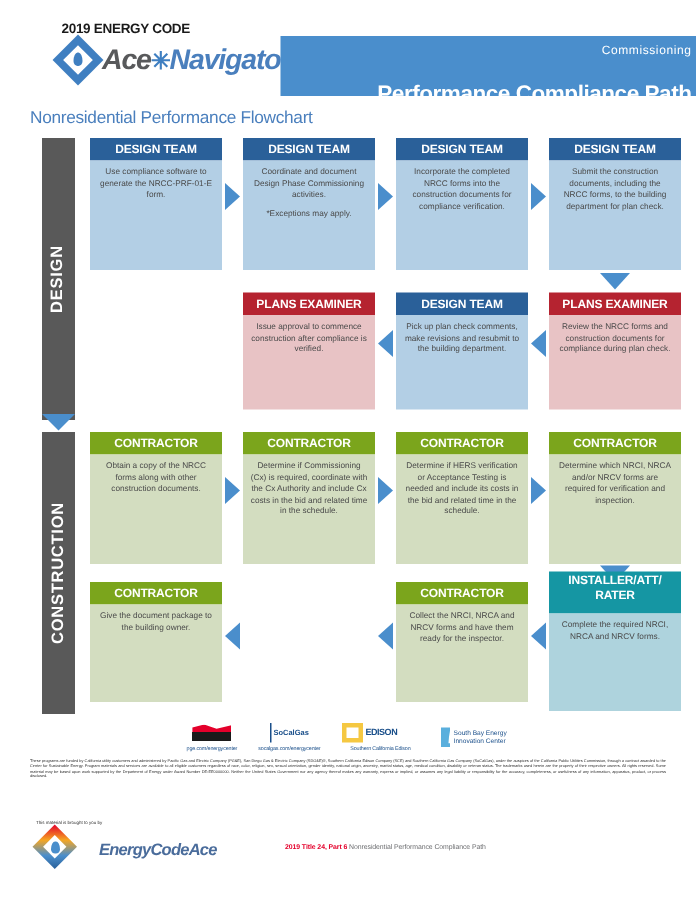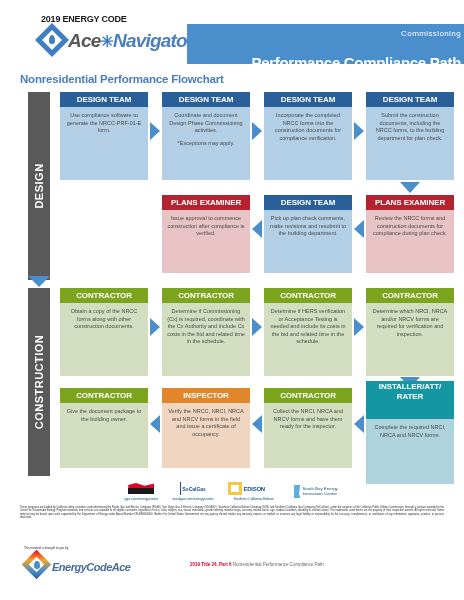--- a/index.html
+++ b/index.html
@@ -50,21 +50,21 @@
     padding: 4px 10px 0 0; text-align: right;
   }
   .banner-sub { font-size: 8px; letter-spacing: 0.4px; line-height: 11px; }
   .banner-title {
     font-size: 15px; font-weight: bold; letter-spacing: -0.3px;
     line-height: 20px; margin-top: 14px;
   }
 
   .flow-title {
     position: absolute; left: 20px; top: 73px;
-    font-size: 11.5px; font-weight: bold; color: #4a7fbd;
+    font-size: 11.5px; font-weight: normal; color: #4a7fbd;
     letter-spacing: -0.2px;
   }
 
   
   .sidebar {
     position: absolute; left: 28px; width: 22px;
     background: #595959;
     display: flex; align-items: center; justify-content: center;
   }
   .sidebar span {
@@ -84,21 +84,21 @@
 
   
   .box {
     position: absolute; width: 88px;
   }
   .box-head {
     height: 15px; line-height: 15px; text-align: center;
     font-size: 8px; font-weight: bold; color: #ffffff;
     letter-spacing: -0.1px;
   }
-  .box-head.two-line { height: 38px; line-height: 10px; padding-top: 1px; }
+  .box-head.two-line { height: 28px; line-height: 10px; padding-top: 1px; }
   .box-body {
     font-size: 5.5px; line-height: 7.5px; text-align: center;
     color: #4a4a4a; padding: 5px 5px 6px 5px;
   }
   .box-body .note { display: block; margin-top: 5px; }
 
   
   .t-blue  .box-head { background: #2a6099; }
   .t-blue  .box-body { background: #b3cfe5; }
   .t-red   .box-head { background: #b52330; }
@@ -181,21 +181,21 @@
   .foot-diamond .i {
     position:absolute; left:7px; top:7px; width:11px; height:11px; transform:rotate(45deg);
     background:#ffffff;
   }
   .foot-diamond .c {
     position:absolute; left:9.5px; top:9px; width:6px; height:8px; background:#4a8ecc;
     border-radius: 50% 50% 50% 50% / 70% 70% 40% 40%;
   }
   .foot-logo-text {
     font-size: 11px; font-weight: bold; font-style: italic; color: #4a6c9b;
-    letter-spacing: -0.5px; margin-left: 2px;
+    letter-spacing: -0.5px; margin-left: 16px;
   }
   .foot-tag-wrap {
     position: absolute; left: 190px; top: 562px;
     font-size: 4.6px; letter-spacing: -0.05px; white-space: nowrap;
   }
   .foot-tag-wrap .r { color: #e4002b; font-weight: bold; }
   .foot-tag-wrap .g { color: #6d6e71; }
   .foot-note {
     position: absolute; left: 24px; top: 546px;
     font-size: 3px; color: #2b2b2b;
@@ -303,24 +303,20 @@
     <div class="box-body" style="min-height:73px;">Determine which NRCI, NRCA and/or NRCV forms are required for verification and inspection.</div>
   </div>
   <div class="arrow-d" style="left:400px; top:377px;"></div>
 
   <div class="box t-green" style="left:60px; top:388px;">
     <div class="box-head">CONTRACTOR</div>
     <div class="box-body" style="min-height:65px;">Give the document package to the building owner.</div>
   </div>
   <div class="arrow-l" style="left:150px; top:415px;"></div>
 
-  <div class="box t-orange" style="left:162px; top:388px;">
-    <div class="box-head">INSPECTOR</div>
-    <div class="box-body" style="min-height:65px;">Verify the NRCC, NRCI, NRCA and NRCV forms in the field and issue a certificate of occupancy.</div>
-  </div>
   <div class="arrow-l" style="left:252px; top:415px;"></div>
 
   <div class="box t-green" style="left:264px; top:388px;">
     <div class="box-head">CONTRACTOR</div>
     <div class="box-body" style="min-height:65px;">Collect the NRCI, NRCA and NRCV forms and have them ready for the inspector.</div>
   </div>
   <div class="arrow-l" style="left:354px; top:415px;"></div>
 
   <div class="box t-teal" style="left:366px; top:381px;">
     <div class="box-head two-line">INSTALLER/ATT/ RATER</div>

